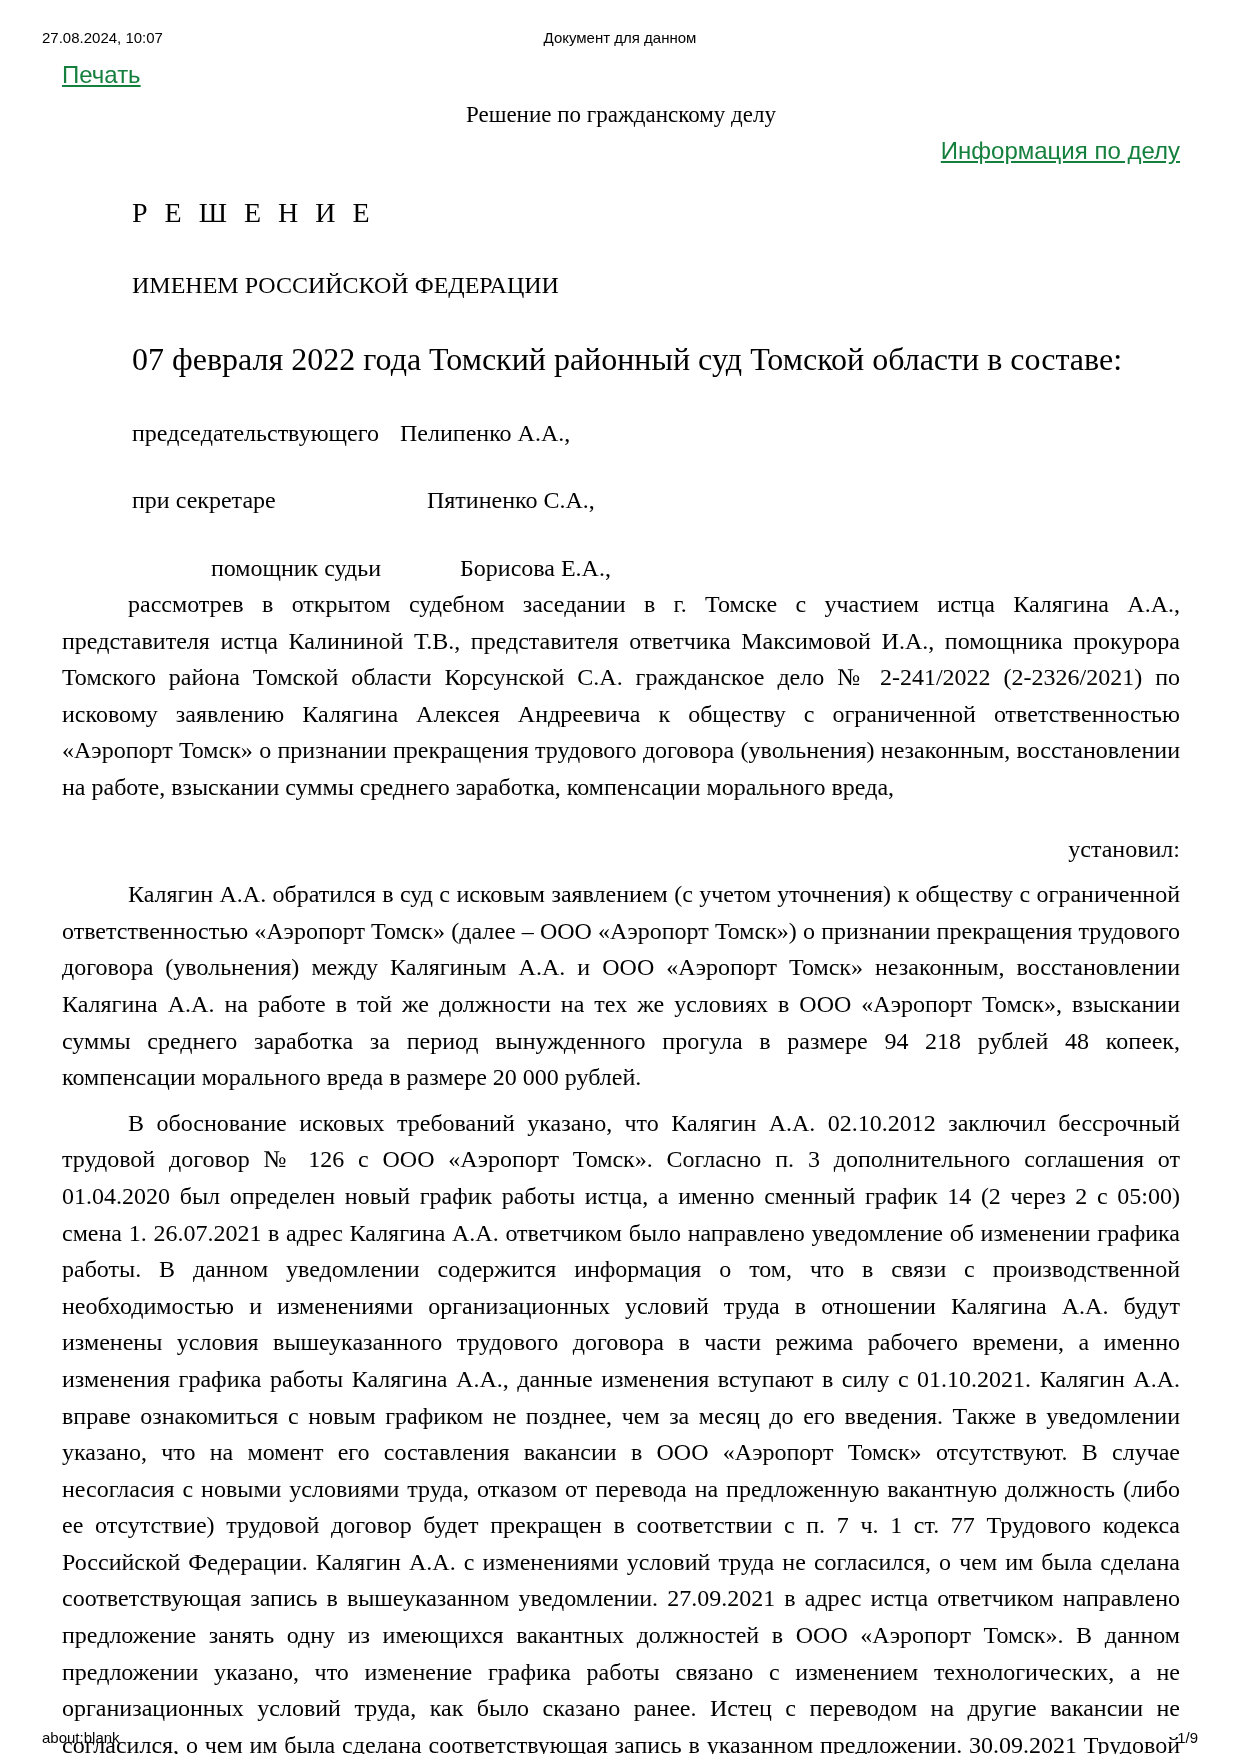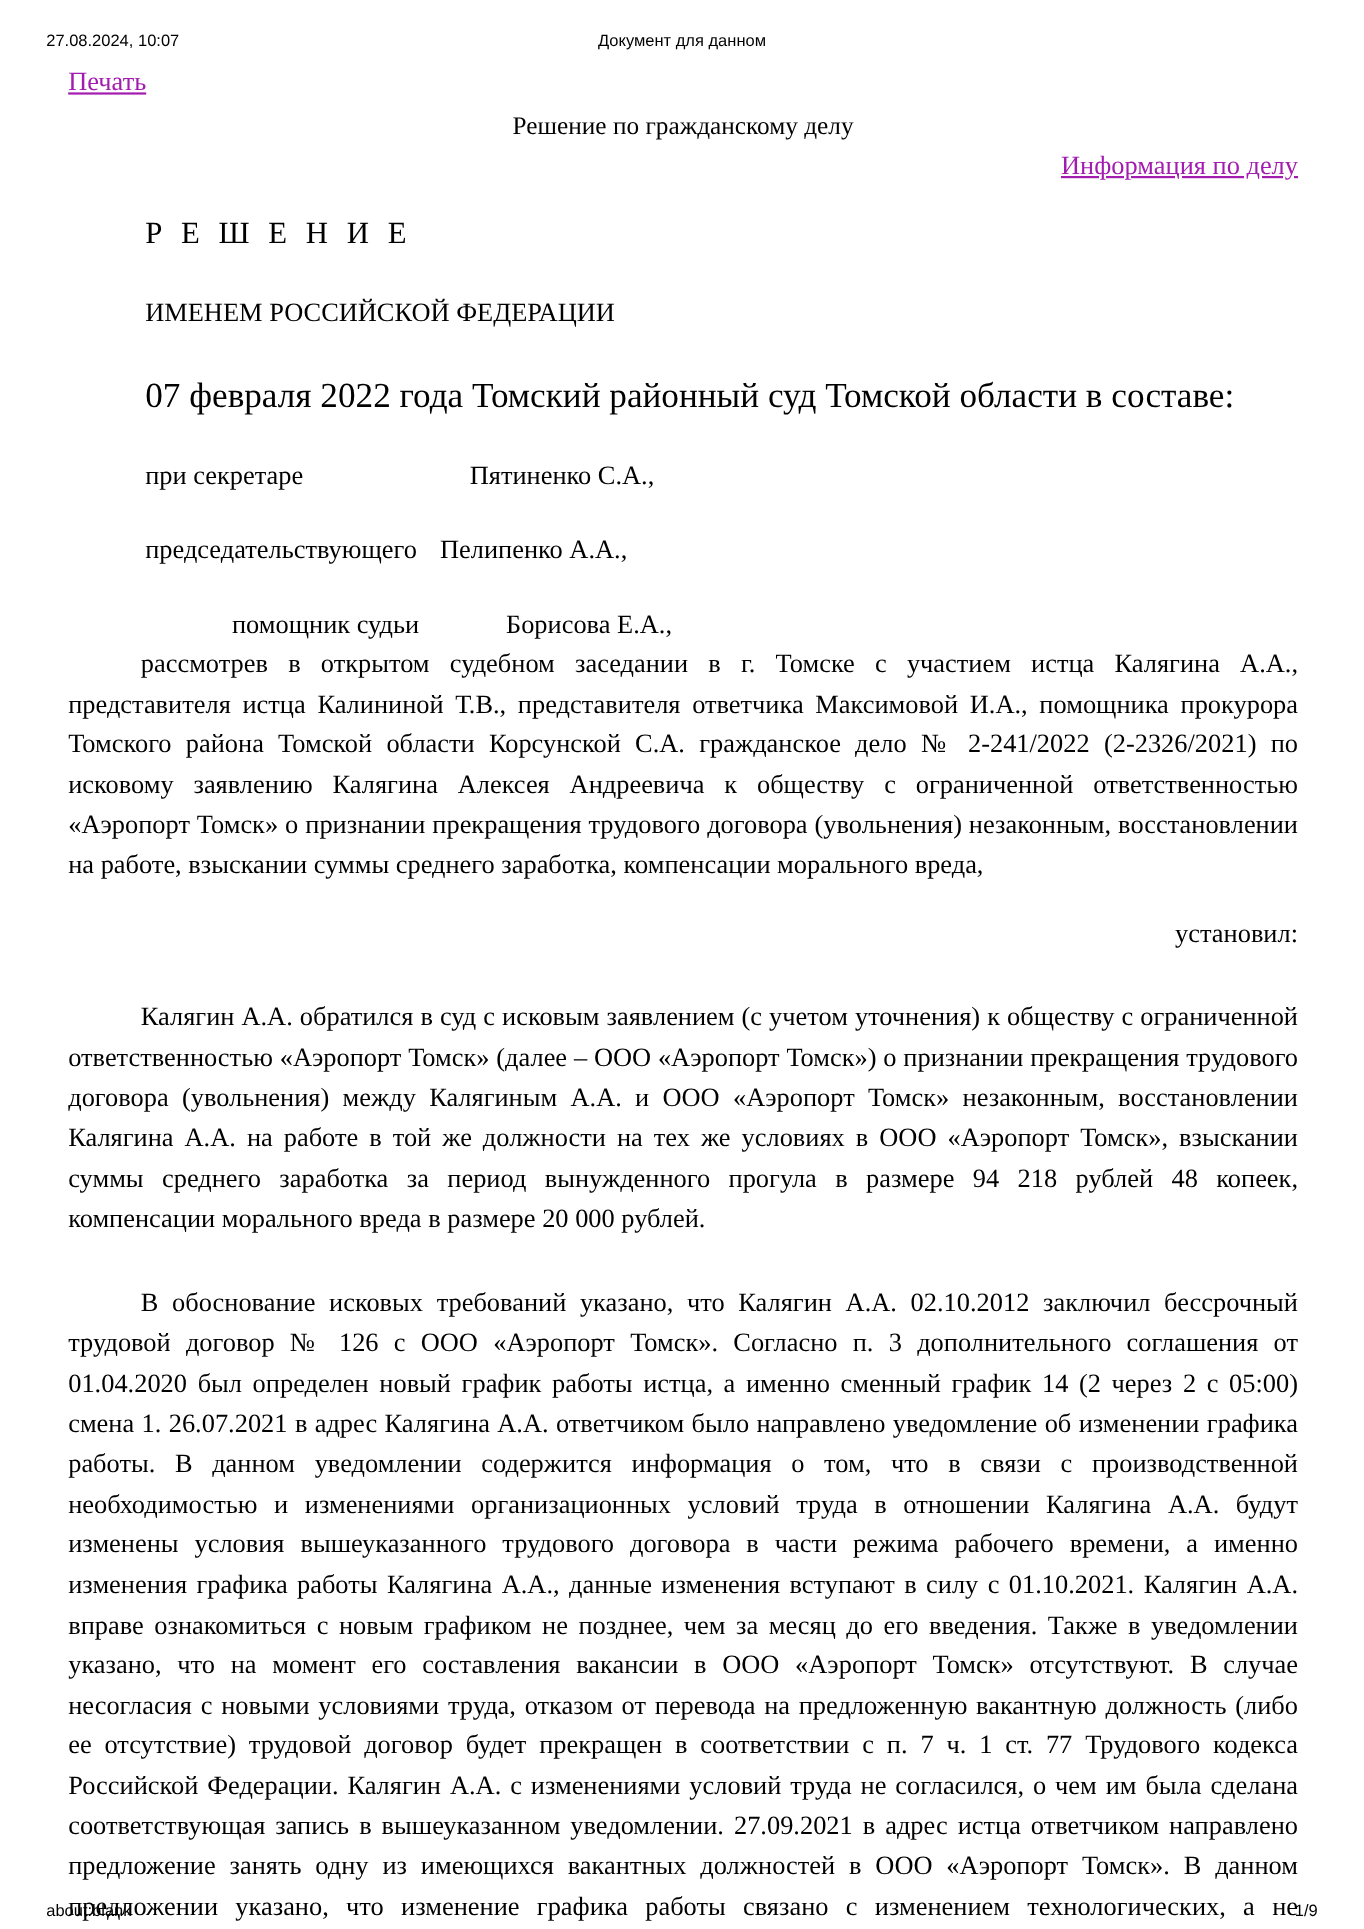--- a/index.html
+++ b/index.html
@@ -50,23 +50,23 @@
   
   .page {
     position: absolute;
     top: 60px;
     left: 62px;
     width: 1118px;
   }
 
   
   a.doc-link {
-    color: #a21caf;
+    color: #15803d;
     text-decoration: underline;
-    font-family: Liberation Serif, serif;
+    font-family: Liberation Sans, sans-serif;
   }
 
   .print-link-row {
     height: 34px;
   }
   .print-link-row a {
     font-size: 24px;
     line-height: 30px;
   }
 
@@ -127,21 +127,21 @@
 
   .para {
     text-align: justify;
     text-justify: inter-word;
     text-indent: 66px;
     font-size: 24px;
     line-height: 1.525;
     margin: 0;
   }
   .para.first { }
-  .para.spaced { margin-top: 40px; }
+  .para.spaced { margin-top: 9px; }
   .para.ustanovil {
     text-align: right;
     margin-top: 25px;
   }
 
   
   .wide {
     margin-left: -70px;
     width: 1118px;
   }
@@ -168,27 +168,27 @@
 
   <div class="doc-body">
 
     <div class="h-reshenie">Р Е Ш Е Н И Е</div>
 
     <div class="h-imenem">ИМЕНЕМ РОССИЙСКОЙ ФЕДЕРАЦИИ</div>
 
     <div class="line-block">07 февраля 2022 года Томский районный суд Томской области в составе:</div>
 
     <div class="comp-line">
+      <span class="role comp-role-1">председательствующего</span>
+      <span class="name">Пелипенко А.А.,</span>
+    </div>
+
+    <div class="comp-line">
       <span class="role comp-role-2">при секретаре</span>
       <span class="name">Пятиненко С.А.,</span>
-    </div>
-
-    <div class="comp-line">
-      <span class="role comp-role-1">председательствующего</span>
-      <span class="name">Пелипенко А.А.,</span>
     </div>
 
     <div class="comp-line">
       <span class="role comp-role-3">помощник судьи</span>
       <span class="name">Борисова Е.А.,</span>
     </div>
 
     <p class="para first wide">рассмотрев в открытом судебном заседании в г. Томске с участием истца Калягина А.А., представителя истца Калининой Т.В., представителя ответчика Максимовой И.А., помощника прокурора Томского района Томской области Корсунской С.А. гражданское дело № 2-241/2022 (2-2326/2021) по исковому заявлению Калягина Алексея Андреевича к обществу с ограниченной ответственностью «Аэропорт Томск» о признании прекращения трудового договора (увольнения) незаконным, восстановлении на работе, взыскании суммы среднего заработка, компенсации морального вреда,</p>
 
     <p class="para ustanovil">установил:</p>

